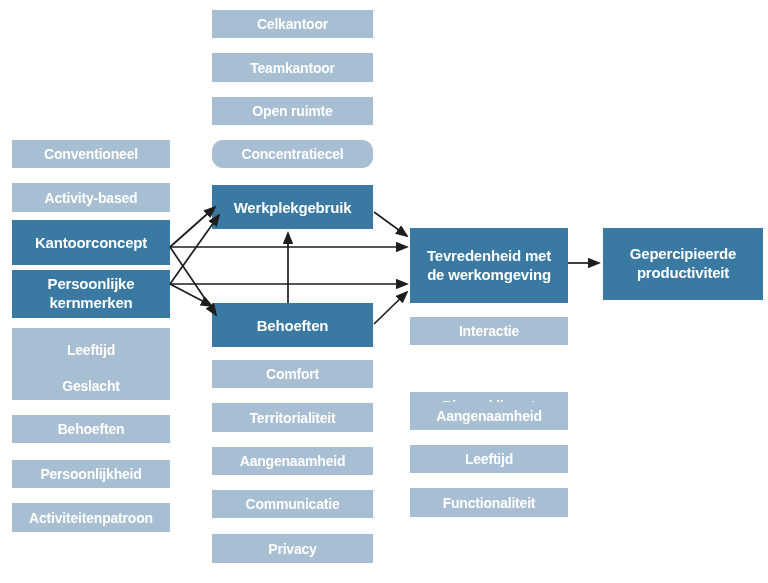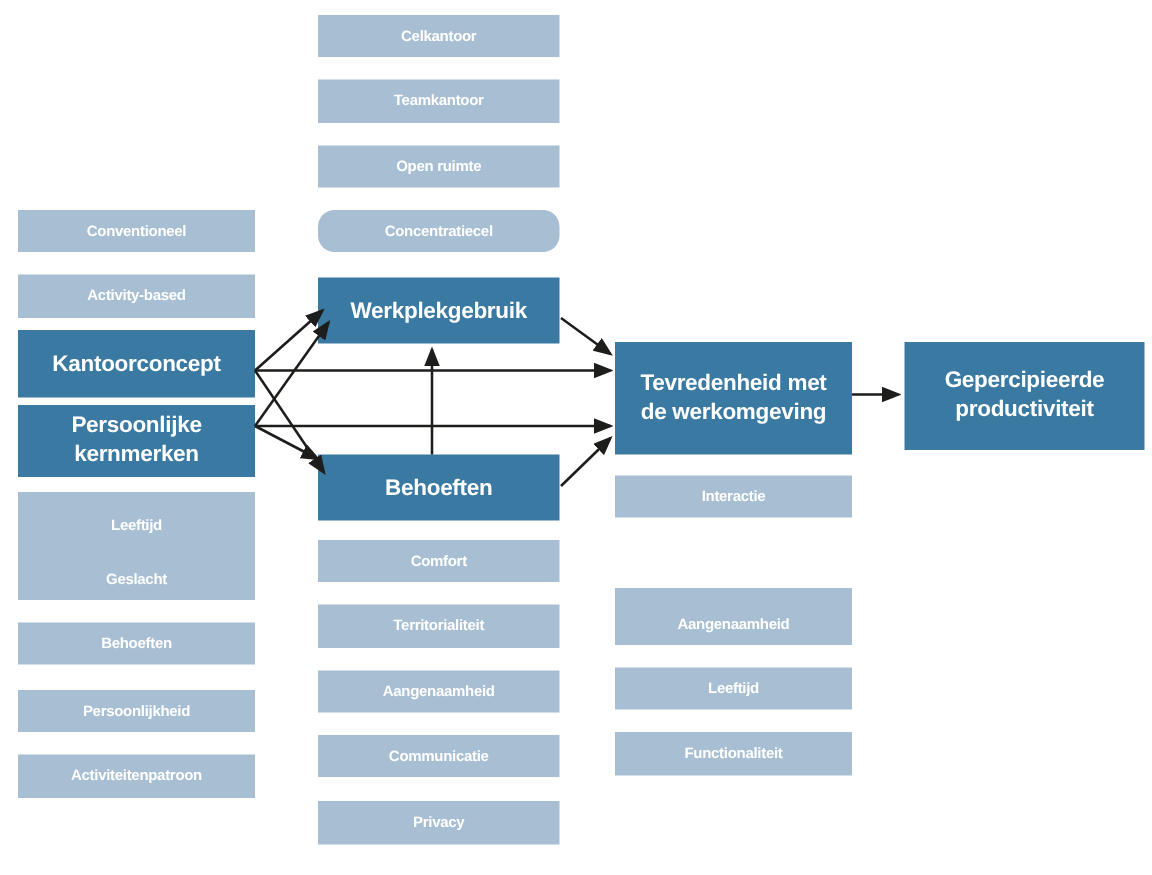--- a/index.html
+++ b/index.html
@@ -19,21 +19,21 @@
     text-align: center;
     box-sizing: border-box;
     padding: 2px 8px;
     color: var(--box-text, #ffffff);
     font-weight: bold;
     letter-spacing: -0.2px;
     z-index: 1;
   }
   .node.light {
     background: var(--box-light, #a8bed3);
-    font-size: 10px;
+    font-size: 14px;
     white-space: nowrap;
   }
   .node.dark {
     background: var(--box-dark, #3a79a2);
     font-size: 15px;
     white-space: nowrap;
   }
   .node.wrap {
     white-space: normal;
     line-height: 1.25;

